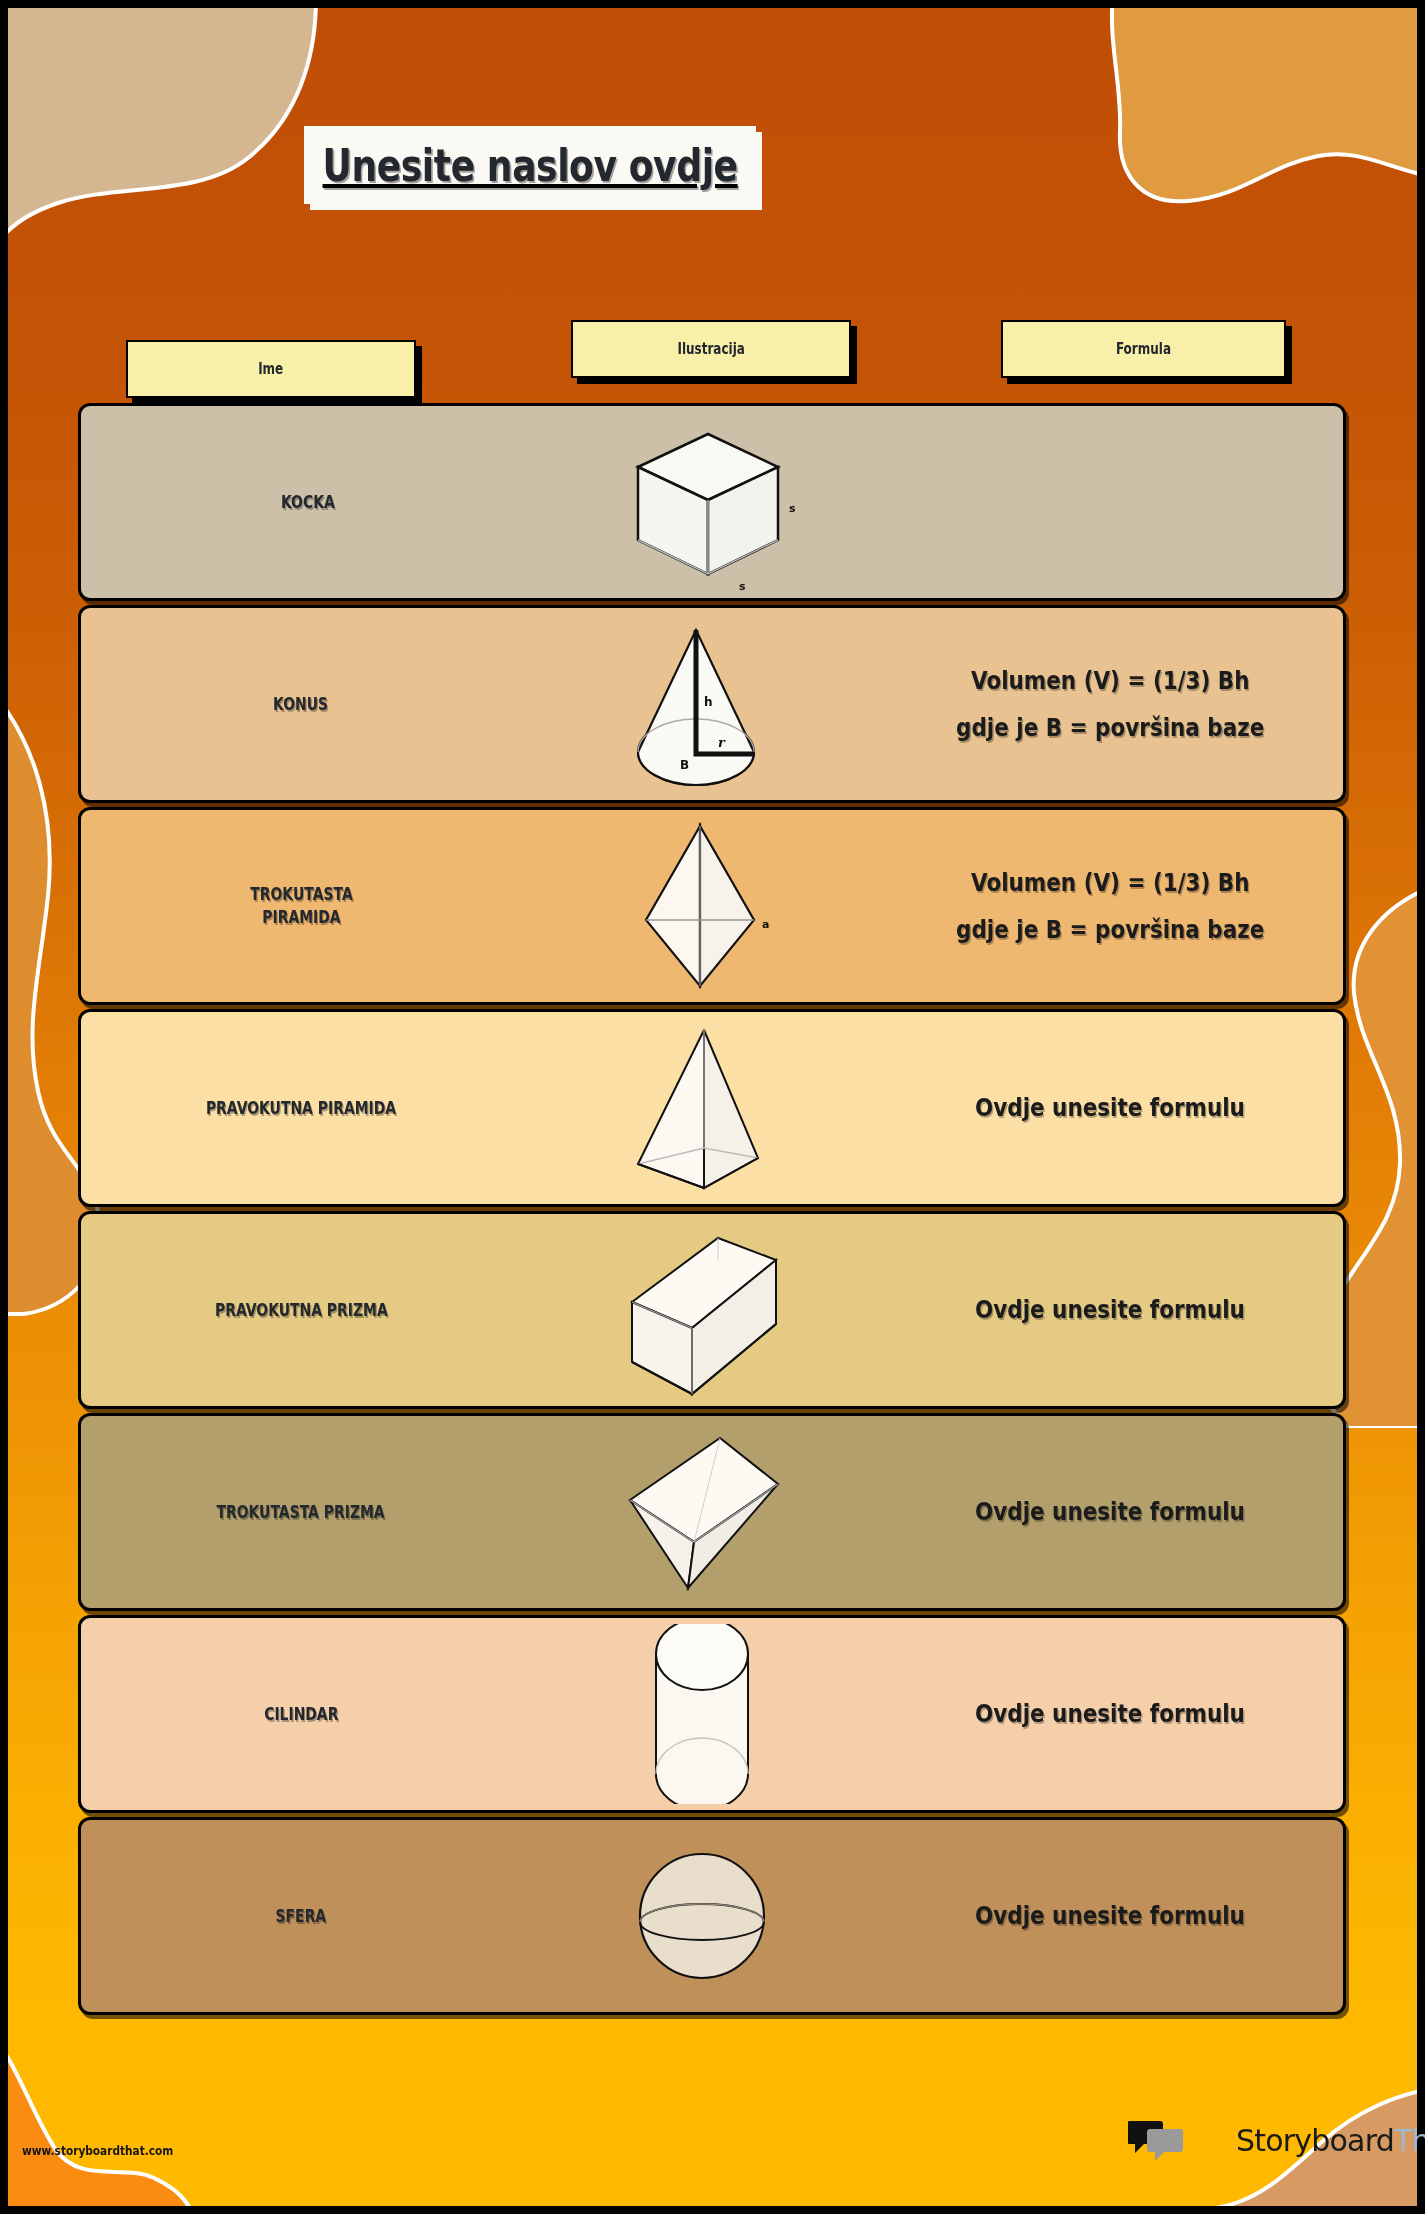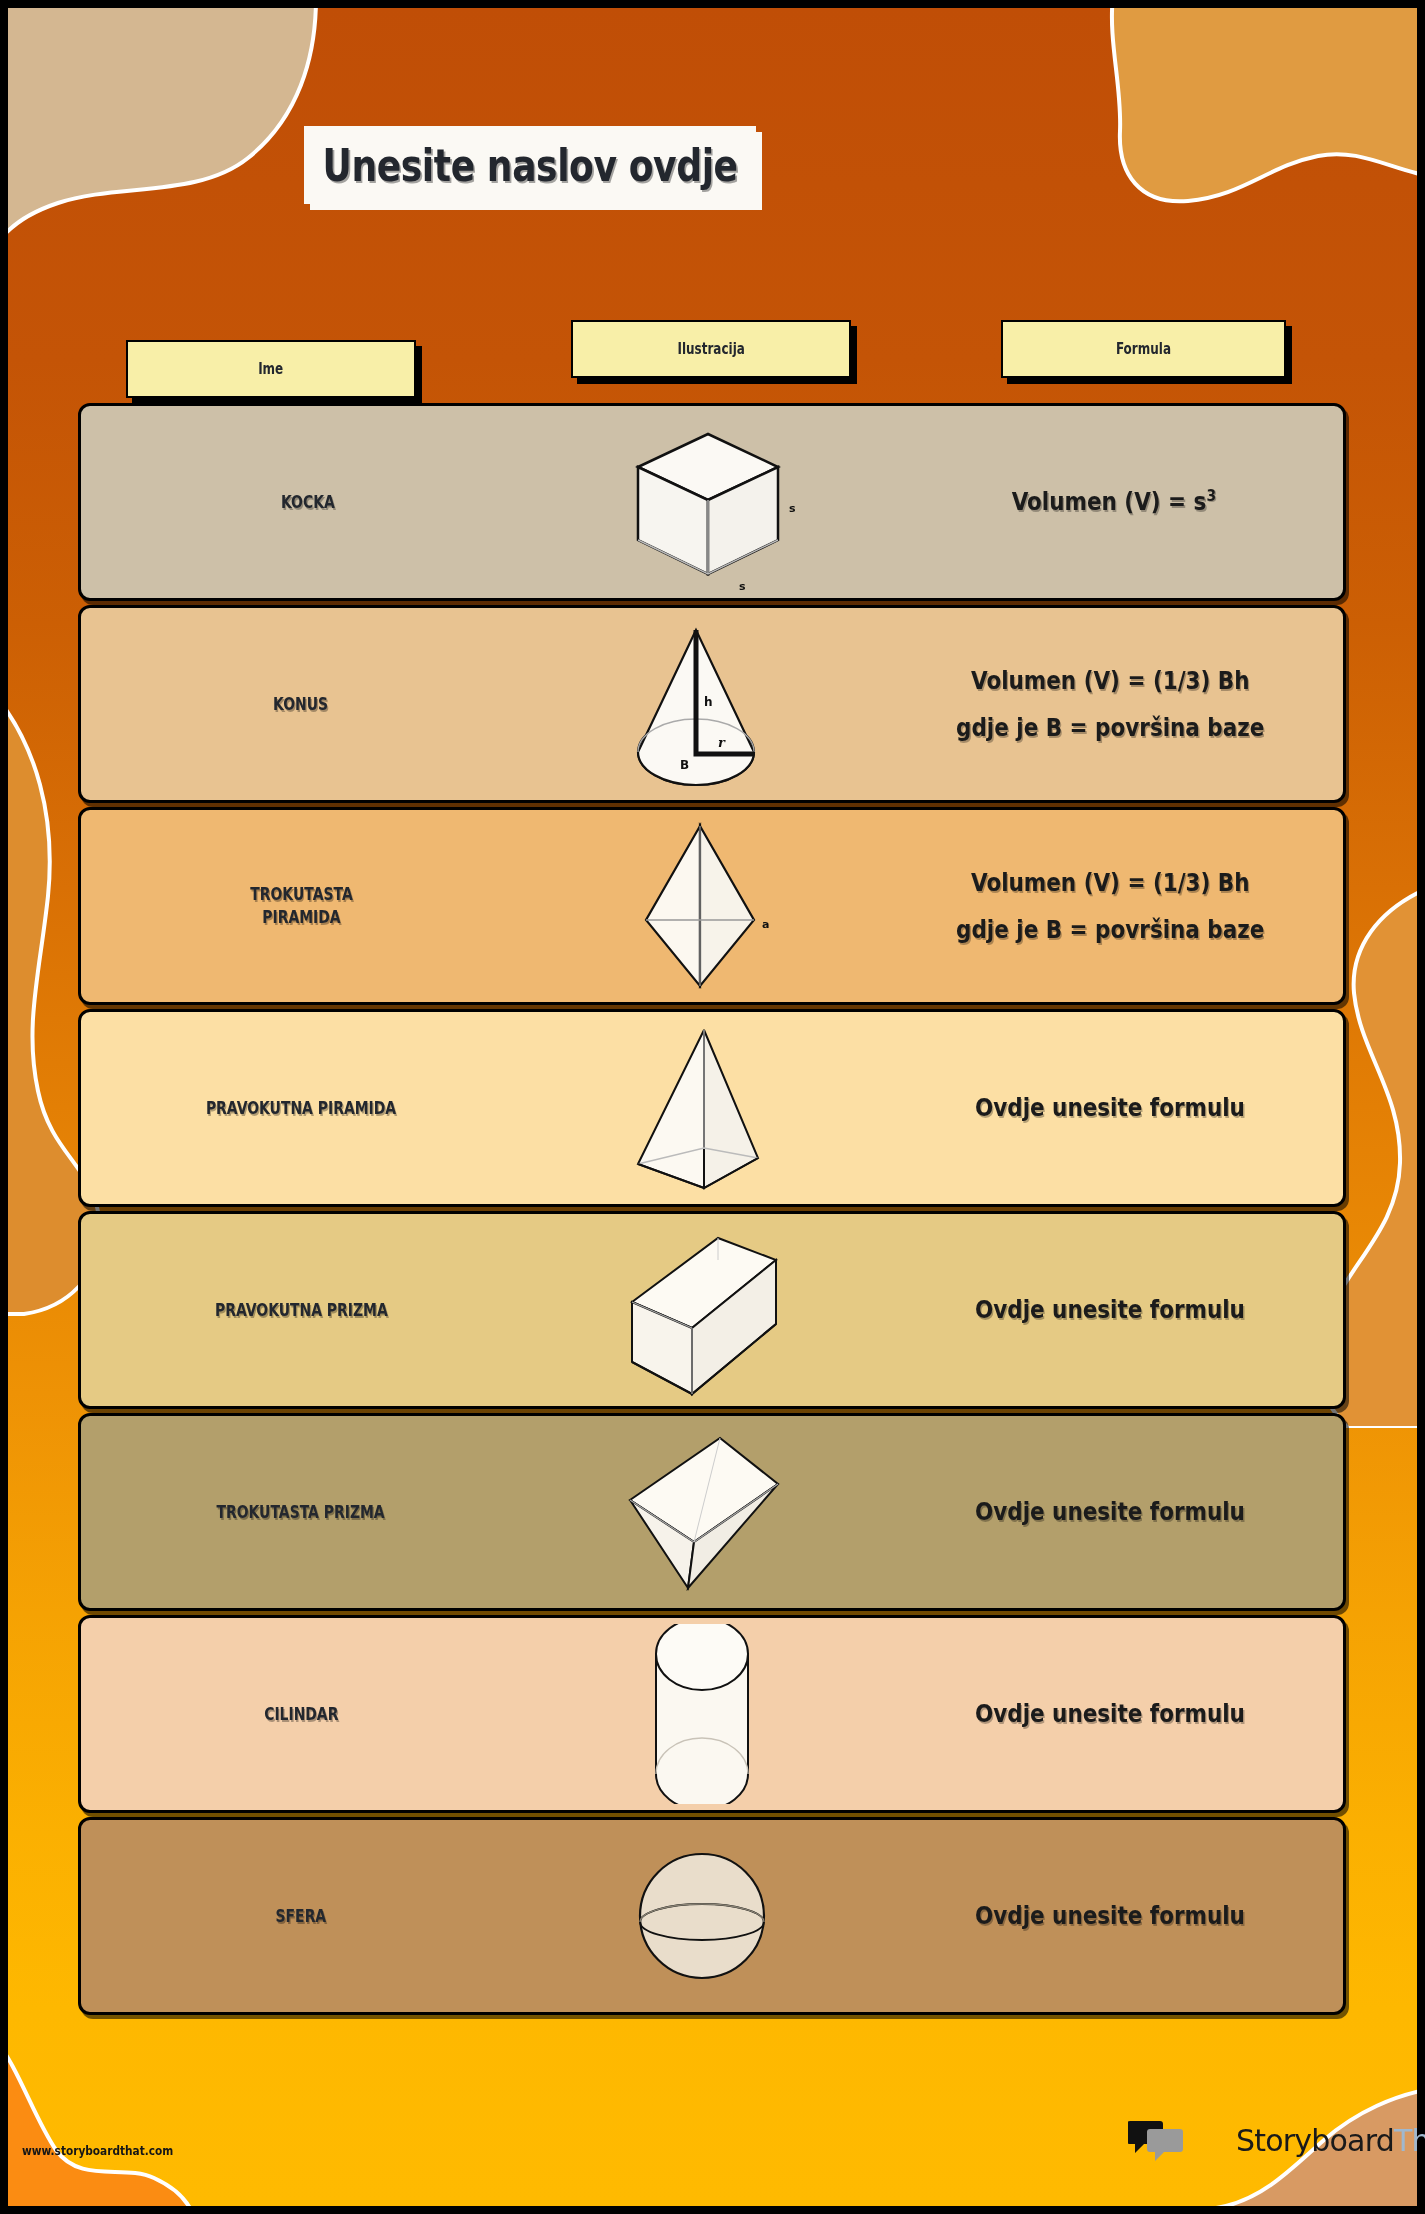--- a/index.html
+++ b/index.html
@@ -59,20 +59,21 @@
     background: #fbf9f4;
   }
   .title-card {
     position: absolute;
     left: 0; top: 0;
     width: 100%; height: 100%;
     background: #fbf9f4;
     display: flex;
     align-items: center;
     justify-content: center;
+    text-decoration: underline;
   }
   .title-text {
     font-family: "DejaVu Sans", sans-serif;
     font-weight: bold;
     font-size: 44px;
     letter-spacing: -0.5px;
     color: #23272e;
     transform: scaleX(0.82);
     transform-origin: center;
     white-space: nowrap;
@@ -284,23 +285,20 @@
           <svg width="250" height="180" viewBox="0 0 250 180">
             <polygon points="55,55 125,22 195,55 125,88" fill="#fbf9f4" stroke="#111" stroke-width="2.5"></polygon>
             <polygon points="55,55 125,88 125,162 55,128" fill="#f7f5f0" stroke="#111" stroke-width="2.5"></polygon>
             <polygon points="125,88 195,55 195,128 125,162" fill="#f4f2ec" stroke="#111" stroke-width="2.5"></polygon>
             <polyline points="55,128 125,162 195,128" fill="none" stroke="#bbb" stroke-width="1.4"></polyline>
             <line x1="125" y1="88" x2="125" y2="162" stroke="#bbb" stroke-width="1.4"></line>
             <text x="206" y="100" font-family="DejaVu Sans, sans-serif" font-size="11" font-weight="bold" fill="#111">s</text>
             <text x="156" y="178" font-family="DejaVu Sans, sans-serif" font-size="11" font-weight="bold" fill="#111">s</text>
           </svg>
         </div>
-        <div class="cell-formula">
-          <span class="formula-text"><span>Volumen (V) = s</span><sup>3</sup></span>
-        </div>
       </div>
 
       <div class="row" style="background: rgb(232, 195, 145);">
         <div class="cell-name">
           <span class="name-text">KONUS</span>
         </div>
         <div class="cell-illus">
           <svg width="250" height="180" viewBox="0 0 250 180">
             <ellipse cx="120" cy="138" rx="58" ry="33" fill="#fbf9f4" stroke="#111" stroke-width="2"></ellipse>
             <path d="M120,16 L62,138 A58,33 0 0 0 178,138 Z" fill="#fbf9f4" stroke="#111" stroke-width="2.2"></path>

